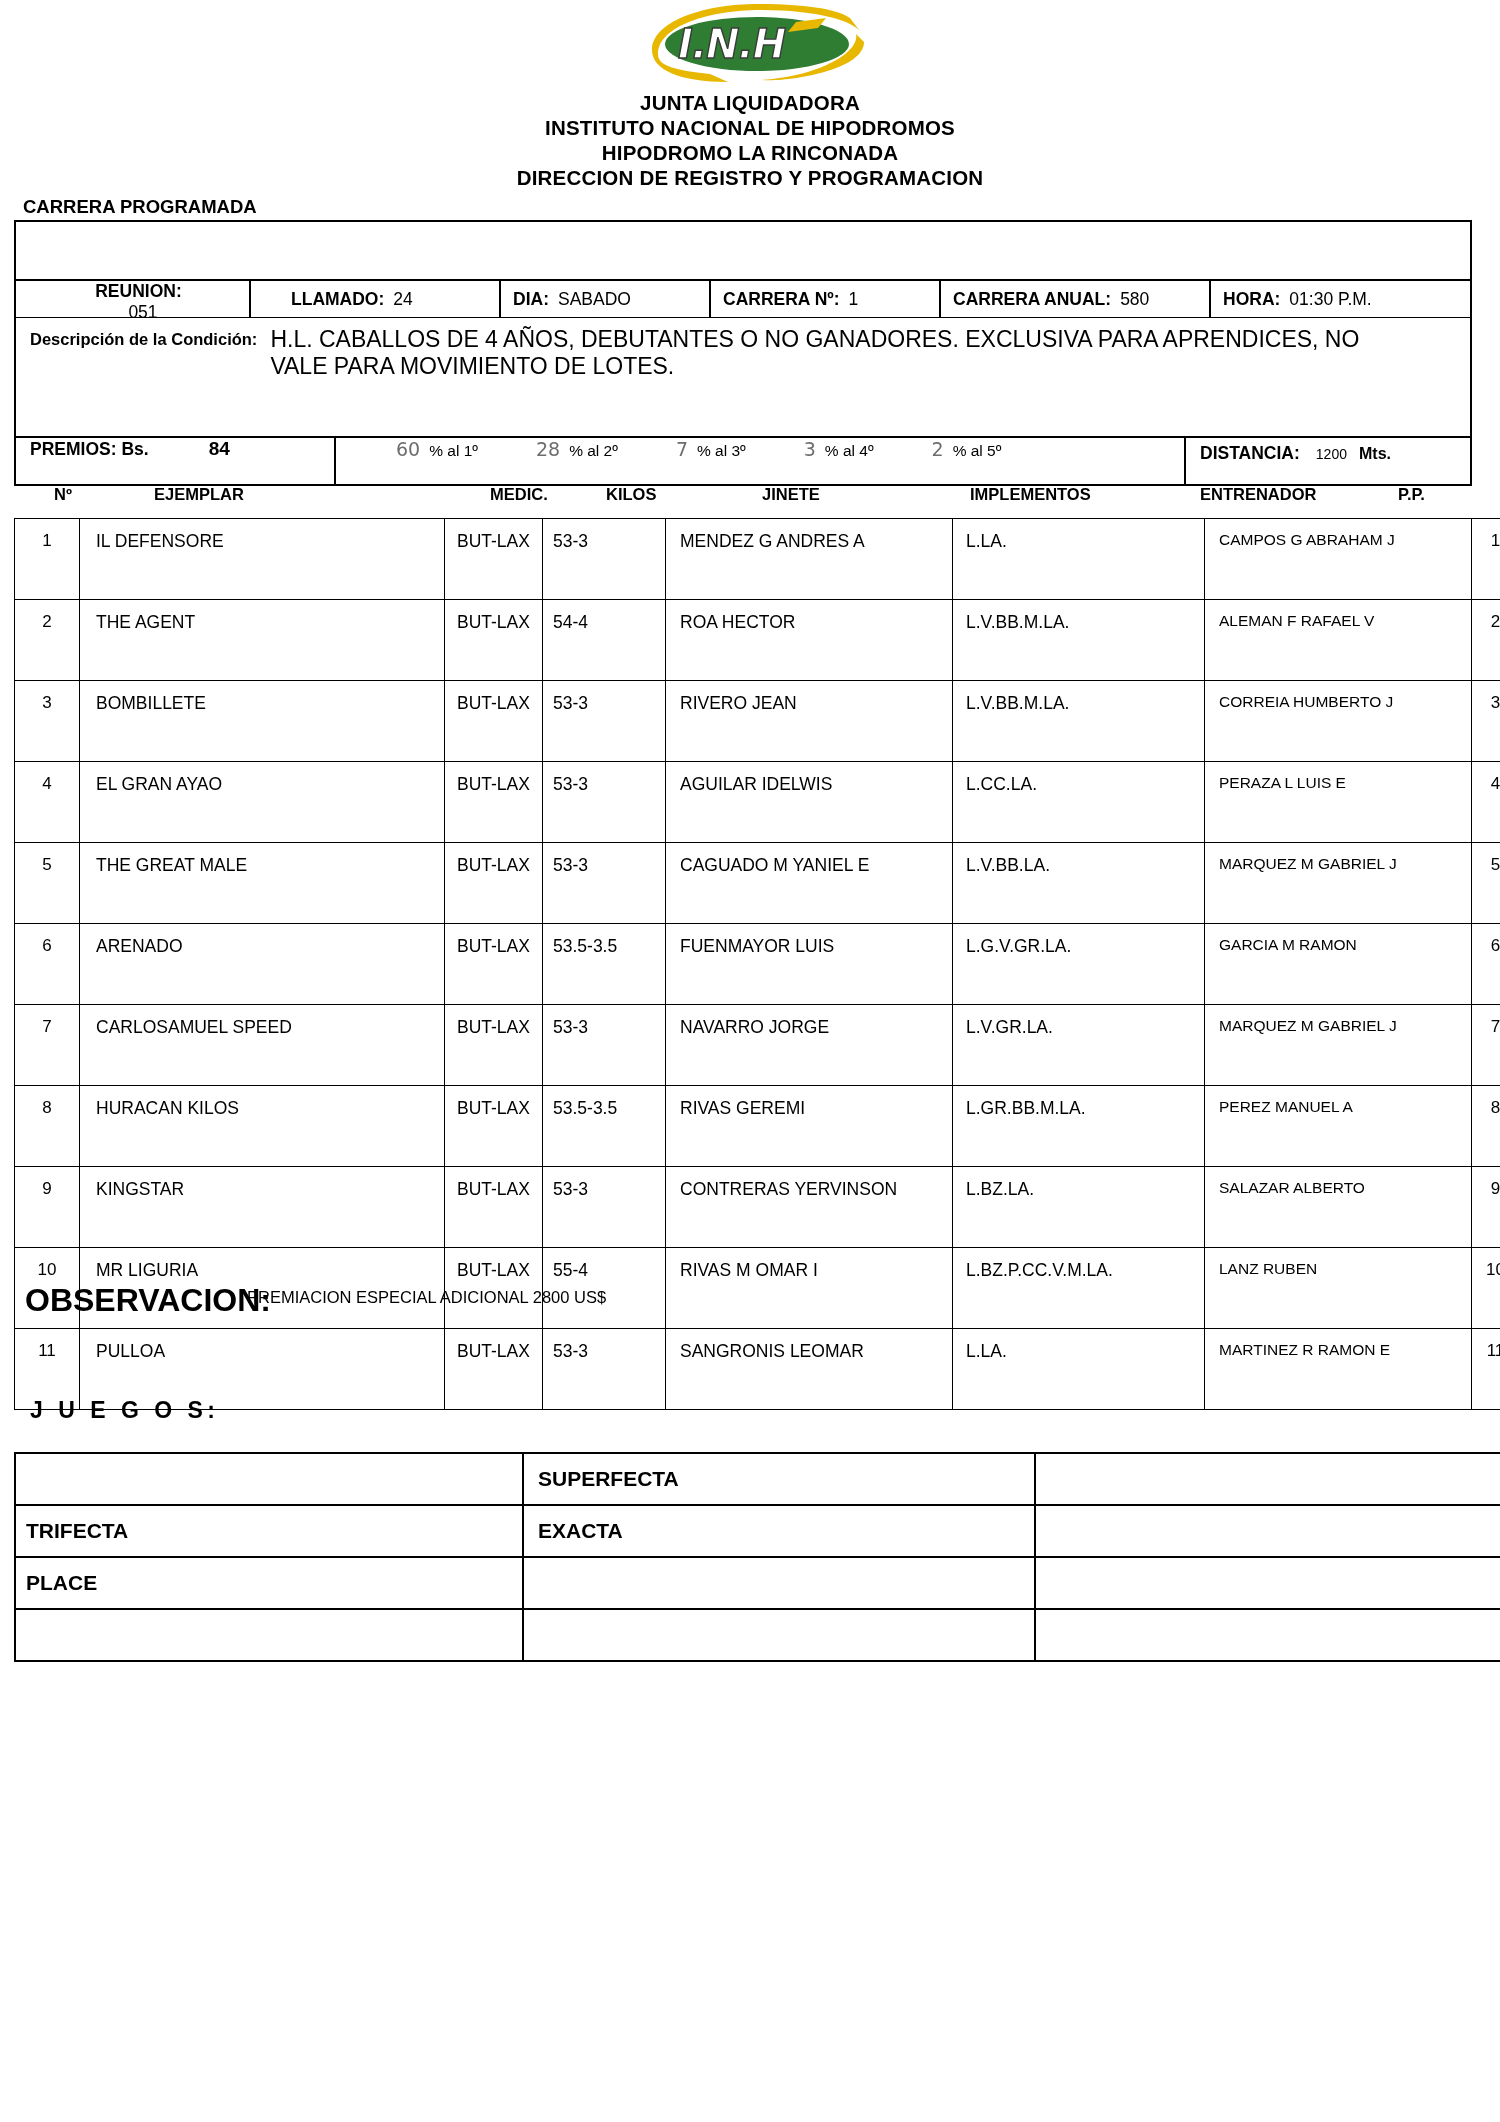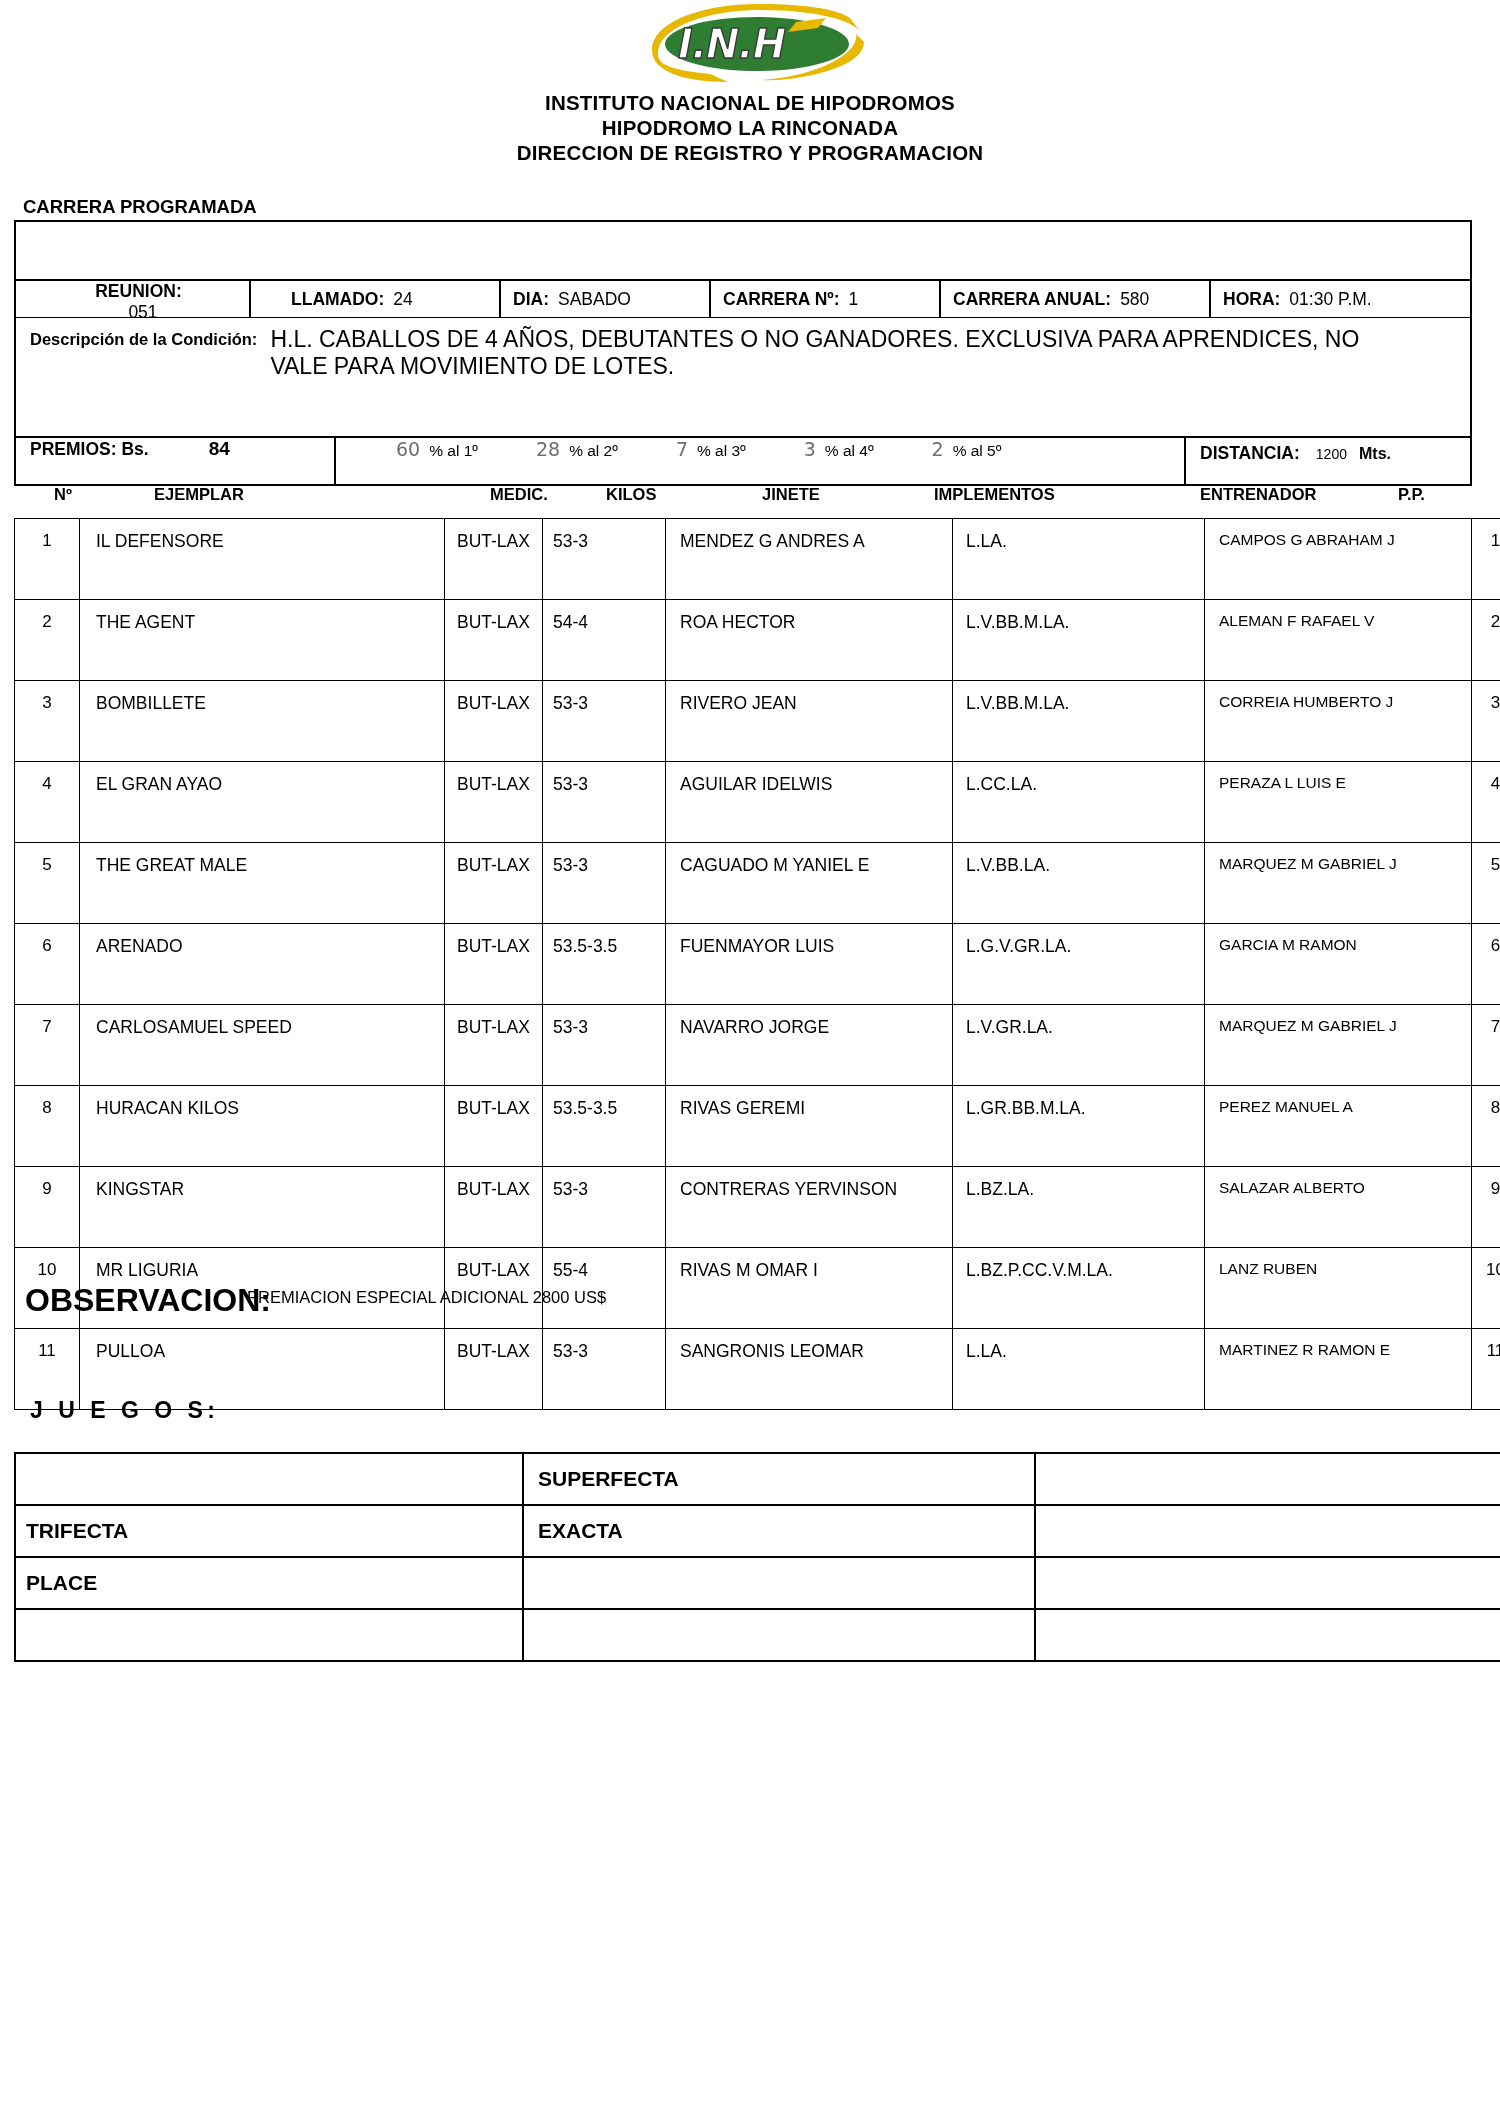--- a/index.html
+++ b/index.html
@@ -182,21 +182,21 @@
   .col-headers span {
     position: absolute;
     top: 0;
     white-space: nowrap;
   }
   .ch-no    { left: 40px; }
   .ch-ejem  { left: 140px; }
   .ch-medic { left: 476px; }
   .ch-kilos { left: 592px; }
   .ch-jin   { left: 748px; }
-  .ch-impl  { left: 920px; }
+  .ch-impl  { left: 956px; }
   .ch-entr  { left: 1186px; }
   .ch-pp    { left: 1384px; top: -6px; }
 
   
   .runners {
     position: absolute;
     left: 14px;
     top: 518px;
     width: 1458px;
     border-collapse: collapse;
@@ -294,20 +294,21 @@
       <path d="M8 50 C 8 22, 60 6, 110 6 C 165 6, 205 16, 212 30 L 200 14 C 185 4, 150 0, 108 0 C 52 0, 2 18, 2 46 C 2 66, 30 78, 78 78 L 60 70 C 24 66, 8 62, 8 50 Z" fill="#e8b800"></path>
       <path d="M206 30 C 210 48, 170 72, 112 76 C 140 78, 214 66, 214 38 Z" fill="#e8b800"></path>
       <g fill="#ffffff" stroke="#3a3a3a" stroke-width="1.4" font-family="DejaVu Sans, sans-serif" font-weight="bold" font-style="italic" font-size="40">
         <text x="28" y="54" letter-spacing="-1">I.N.H</text>
       </g>
       <path d="M146 18 L 176 14 L 168 24 L 138 28 Z" fill="#e8b800"></path>
     </svg>
   </div>
 
   <div class="header-titles">
+    <div>JUNTA LIQUIDADORA</div>
     <div>INSTITUTO NACIONAL DE HIPODROMOS</div>
     <div>HIPODROMO LA RINCONADA</div>
     <div>DIRECCION DE REGISTRO Y PROGRAMACION</div>
   </div>
 
   <div class="carrera-programada">CARRERA PROGRAMADA</div>
 
   <div class="info-box">
 
     <div class="blank-band"></div>

